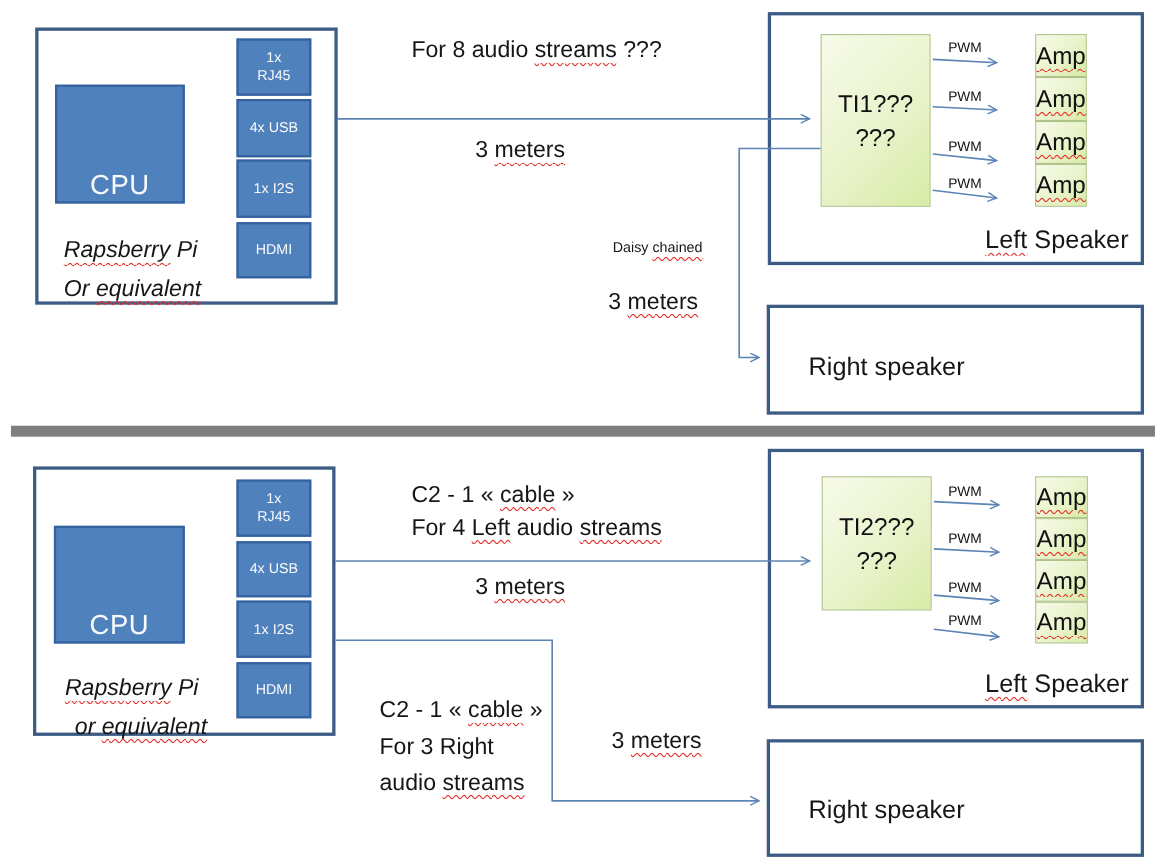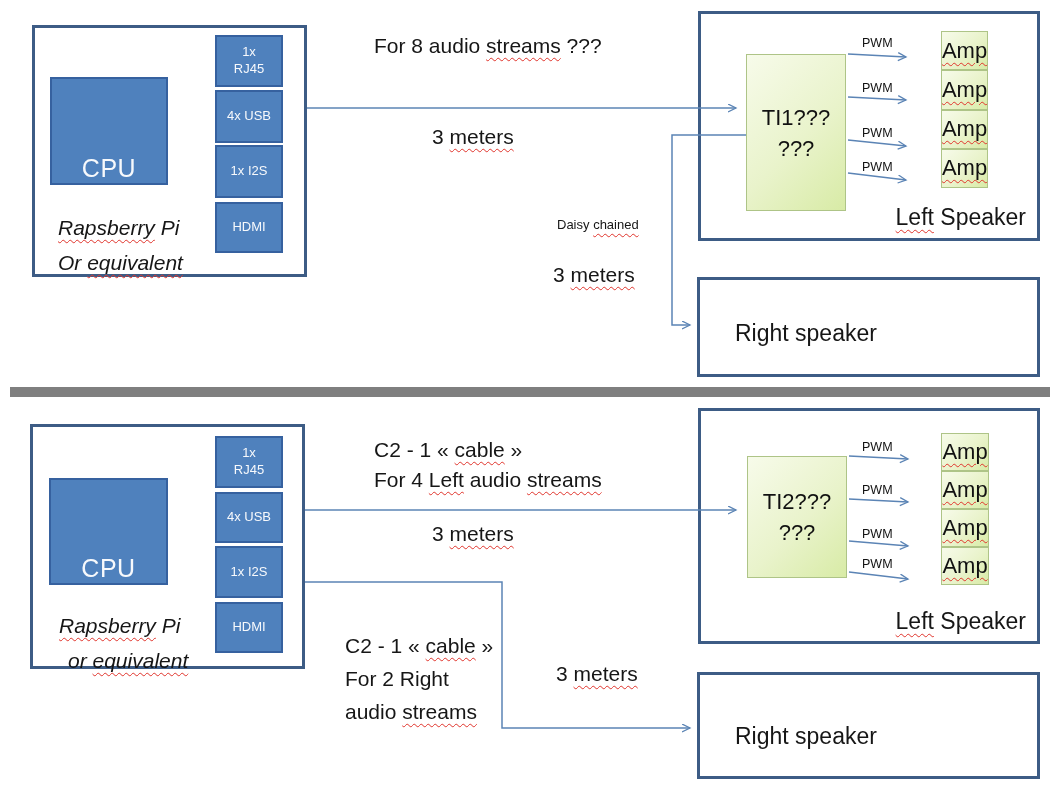--- a/index.html
+++ b/index.html
@@ -9,21 +9,21 @@
   }
   .abs{position:absolute;box-sizing:border-box;}
   
   .frame{border:3px solid #3d5c85;background:#ffffff;}
   
   .blue{background:#4f81bd;border:2px solid #36619f;color:#f7f9fc;display:flex;align-items:center;justify-content:center;text-align:center;}
   .cpu{font-size:25px;letter-spacing:.5px;align-items:flex-end;}
   .port{font-size:13px;line-height:1.3;white-space:pre-line;}
   
   .green{background:linear-gradient(135deg,#f7fbea 0%,#e9f3cb 55%,#d8eba6 100%);border:1px solid #aec487;display:flex;align-items:center;justify-content:center;}
-  .ti{flex-direction:column;font-size:22px;line-height:31px;color:#111;margin-top:23px;}
+  .ti{flex-direction:column;font-size:22px;line-height:31px;color:#111;}
   .amp-stack{display:flex;flex-direction:column;align-items:center;}
   .amp{flex:1;font-size:22px;color:#111;}
   
   .note{font-size:21px;line-height:30px;white-space:nowrap;}
   .note3{font-size:21px;line-height:33px;white-space:nowrap;}
   .caption{font-size:21px;line-height:35px;white-space:nowrap;font-style:italic;}
   .dist{font-size:21px;white-space:nowrap;}
   .small{font-size:13px;white-space:nowrap;}
   .pwm{font-size:12.5px;color:#111;}
   .speaker{font-size:23px;white-space:nowrap;}
@@ -134,21 +134,21 @@
         </div>
       <div class="green amp">
           <span><span class="sq">Amp</span></span>
         </div>
     </div>
     <div class="abs speaker right-align" style="left:75px;top:197px;width:250px;"><span class="sq">Left</span><span> Speaker</span></div>
   </div>
 
   <div class="abs note3" style="left:345px;top:629px;">
     <div><span>C2 - 1 « </span><span class="sq">cable</span><span> »</span></div>
-    <div><span>For 2 Right</span></div>
+    <div><span>For 3 Right</span></div>
     <div><span>audio </span><span class="sq">streams</span></div>
   </div>
   <div class="abs dist" style="left:556px;top:662px;"><span>3 </span><span class="sq">meters</span></div>
 
   <div class="abs frame" style="left:697px;top:672px;width:343px;height:107px;">
     <div class="abs speaker" style="left:35px;top:48px;">Right speaker</div>
   </div>
 
   <svg class="wires" width="1050" height="789" viewBox="0 0 1050 789">
     <defs>

